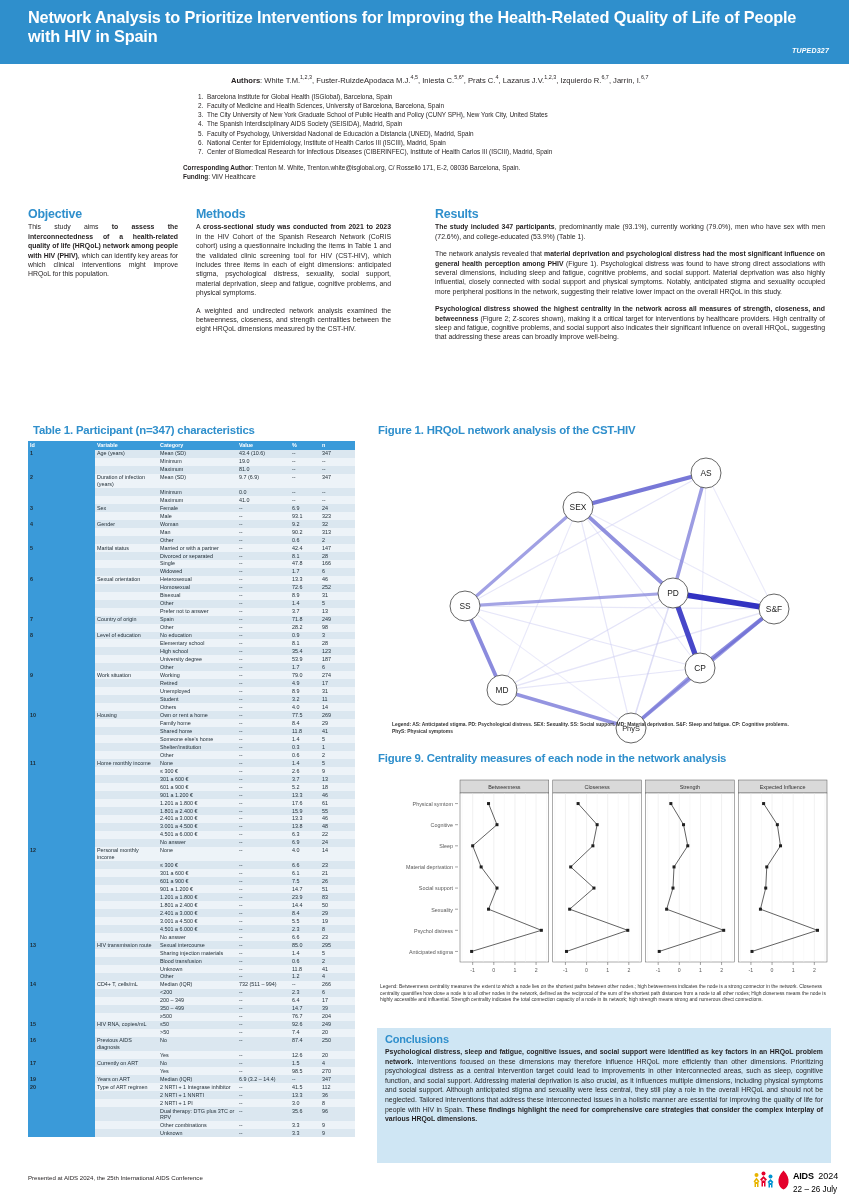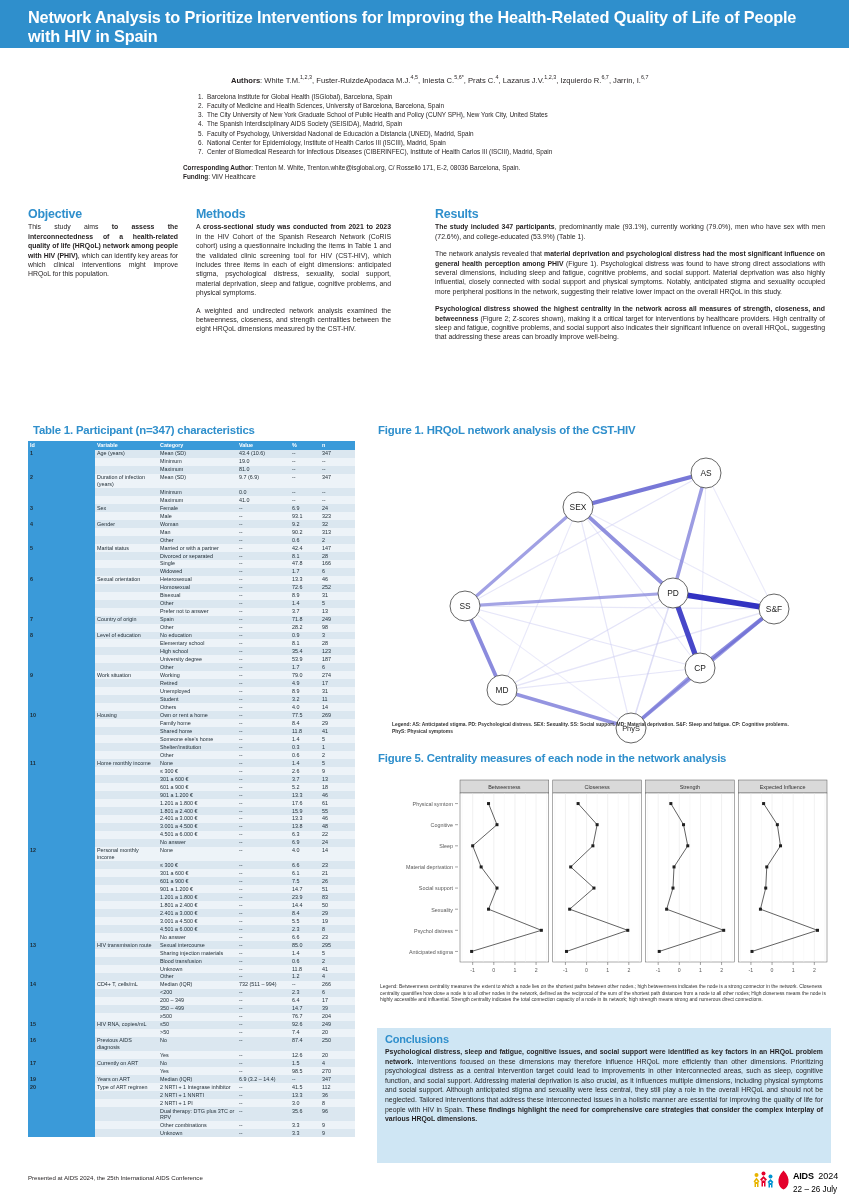--- a/index.html
+++ b/index.html
@@ -6,21 +6,21 @@
   body{
     width:849px;height:1200px;
     background:#ffffff;
     font-family:"Liberation Sans", sans-serif;
     color:#231f20;
     overflow:hidden;
     position:relative;
   }
   
   .header{
-    position:absolute;left:0;top:0;width:849px;height:48px;
+    position:absolute;left:0;top:0;width:849px;height:64px;
     background:#2f8fcc;
   }
   .header-title{
     position:absolute;left:28px;top:8px;width:790px;
     color:#ffffff;font-weight:bold;font-size:16.3px;line-height:19px;
     letter-spacing:-0.15px;
   }
   .header-code{
     position:absolute;right:20px;top:47px;
     color:#ffffff;font-style:italic;font-weight:bold;font-size:7px;
@@ -927,21 +927,21 @@
         <text x="396" y="172.3" text-anchor="middle" font-family="&quot;Liberation Sans&quot;, sans-serif" font-size="8.4" fill="#222222">S&amp;F</text>
       </g>
       <g>
         <circle cx="295" cy="153" r="15" fill="#ffffff" stroke="#555555" stroke-width="0.9"></circle>
         <text x="295" y="156.3" text-anchor="middle" font-family="&quot;Liberation Sans&quot;, sans-serif" font-size="8.4" fill="#222222">PD</text>
       </g>
     </g>
 </svg>
 <div class="fig-legend" id="fig1-legend">Legend: AS: Anticipated stigma. PD: Psychological distress. SEX: Sexuality. SS: Social support. MD: Material deprivation. S&amp;F: Sleep and fatigue. CP: Cognitive problems. PhyS: Physical symptoms</div>
 
-<div class="fig2-title">Figure 5. Centrality measures of each node in the network analysis</div>
+<div class="fig2-title">Figure 9. Centrality measures of each node in the network analysis</div>
 <svg id="fig2-svg" width="455" height="212" viewBox="0 0 455 212">
     <text x="75" y="33.9625" text-anchor="end" font-family="&quot;Liberation Sans&quot;, sans-serif" font-size="5.4" fill="#5a5a5a">Physical symtom</text>
     <line x1="77" y1="31.5625" x2="80" y2="31.5625" stroke="#666" stroke-width="0.6"></line>
     <text x="75" y="55.0875" text-anchor="end" font-family="&quot;Liberation Sans&quot;, sans-serif" font-size="5.4" fill="#5a5a5a">Cognitive</text>
     <line x1="77" y1="52.6875" x2="80" y2="52.6875" stroke="#666" stroke-width="0.6"></line>
     <text x="75" y="76.2125" text-anchor="end" font-family="&quot;Liberation Sans&quot;, sans-serif" font-size="5.4" fill="#5a5a5a">Sleep</text>
     <line x1="77" y1="73.8125" x2="80" y2="73.8125" stroke="#666" stroke-width="0.6"></line>
     <text x="75" y="97.3375" text-anchor="end" font-family="&quot;Liberation Sans&quot;, sans-serif" font-size="5.4" fill="#5a5a5a">Material deprivation</text>
     <line x1="77" y1="94.9375" x2="80" y2="94.9375" stroke="#666" stroke-width="0.6"></line>
     <text x="75" y="118.4625" text-anchor="end" font-family="&quot;Liberation Sans&quot;, sans-serif" font-size="5.4" fill="#5a5a5a">Social support</text>

